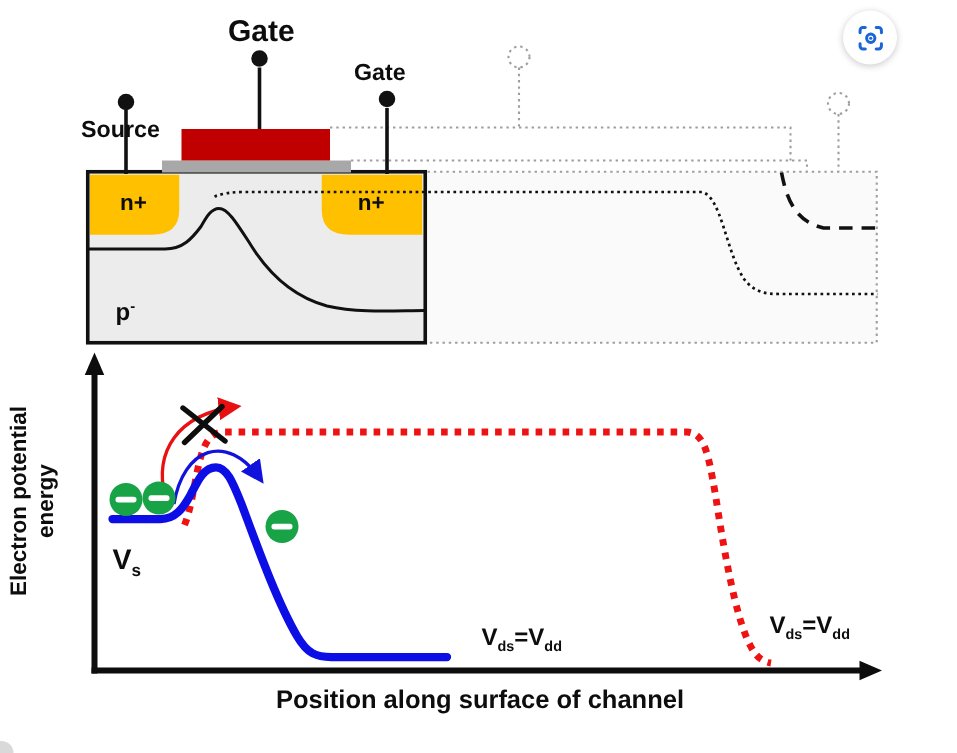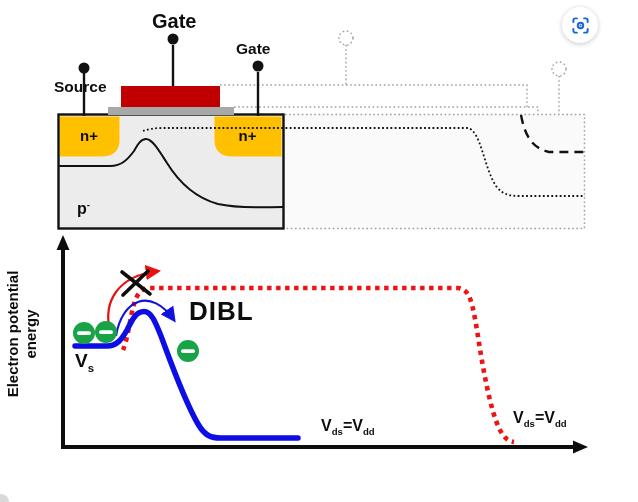--- a/index.html
+++ b/index.html
@@ -14,21 +14,21 @@
   .terminal{font-size:15.5px;}
   .nplus{font-size:15px;text-align:center;}
   .sub{font-size:0.6em;font-weight:bold;}
   .sup{font-size:0.62em;font-weight:bold;vertical-align:super;}
   #y-axis-label{
     left:22px;top:334px;transform:translate(-50%,-50%) rotate(-90deg);
     width:210px;text-align:center;font-size:15px;line-height:1.2;font-weight:bold;
   }
   #x-axis-label{left:170px;top:457px;width:300px;text-align:center;font-size:17px;}
   #dibl-label{left:189px;top:296px;font-size:26px;font-weight:800;letter-spacing:1px;}
-  #vs-label{left:75px;top:350px;font-size:19px;}
+  #vs-label{left:75px;top:363px;font-size:19px;}
   .vds{font-size:16px;}
   #vds-blue{left:321px;top:417px;}
   #vds-red{left:513px;top:409px;}
   #capture-btn{
     left:562px;top:7px;width:36px;height:36px;border-radius:50%;background:#fff;
     box-shadow:0 1px 5px rgba(0,0,0,0.22);display:flex;align-items:center;justify-content:center;
     cursor:pointer;
   }
   #page-corner{left:0;top:494px;width:9px;height:8px;background:#d9d9d9;border-top-right-radius:9px;}
 </style>
@@ -116,22 +116,22 @@
   <div class="lbl nplus" style="left:59px;width:60px;top:127px;">n+</div>
   <div class="lbl nplus" style="left:214px;width:67px;top:127px;">n+</div>
 
   <div class="lbl" style="left:77px;top:199px;font-size:16px;"><span>p</span><span class="sup">-</span></div>
 
   <div class="lbl" id="y-axis-label">
     <div>Electron potential</div>
     <div>energy</div>
   </div>
 
+  <div class="lbl" id="x-axis-label">Position along surface of channel</div>
 
-  <div class="lbl" id="dibl-label">DIBL</div>
 
   <div class="lbl" id="vs-label"><span>V</span><sub class="sub">s</sub></div>
 
   <div class="lbl vds" id="vds-blue"><span>V</span><sub class="sub">ds</sub><span>=V</span><sub class="sub">dd</sub></div>
 
   <div class="lbl vds" id="vds-red"><span>V</span><sub class="sub">ds</sub><span>=V</span><sub class="sub">dd</sub></div>
 
   <div class="abs" id="capture-btn">
     <svg width="19" height="19" viewBox="0 0 20 20">
       <g stroke="#1b66d6" stroke-width="2.1" fill="none" stroke-linecap="round">

